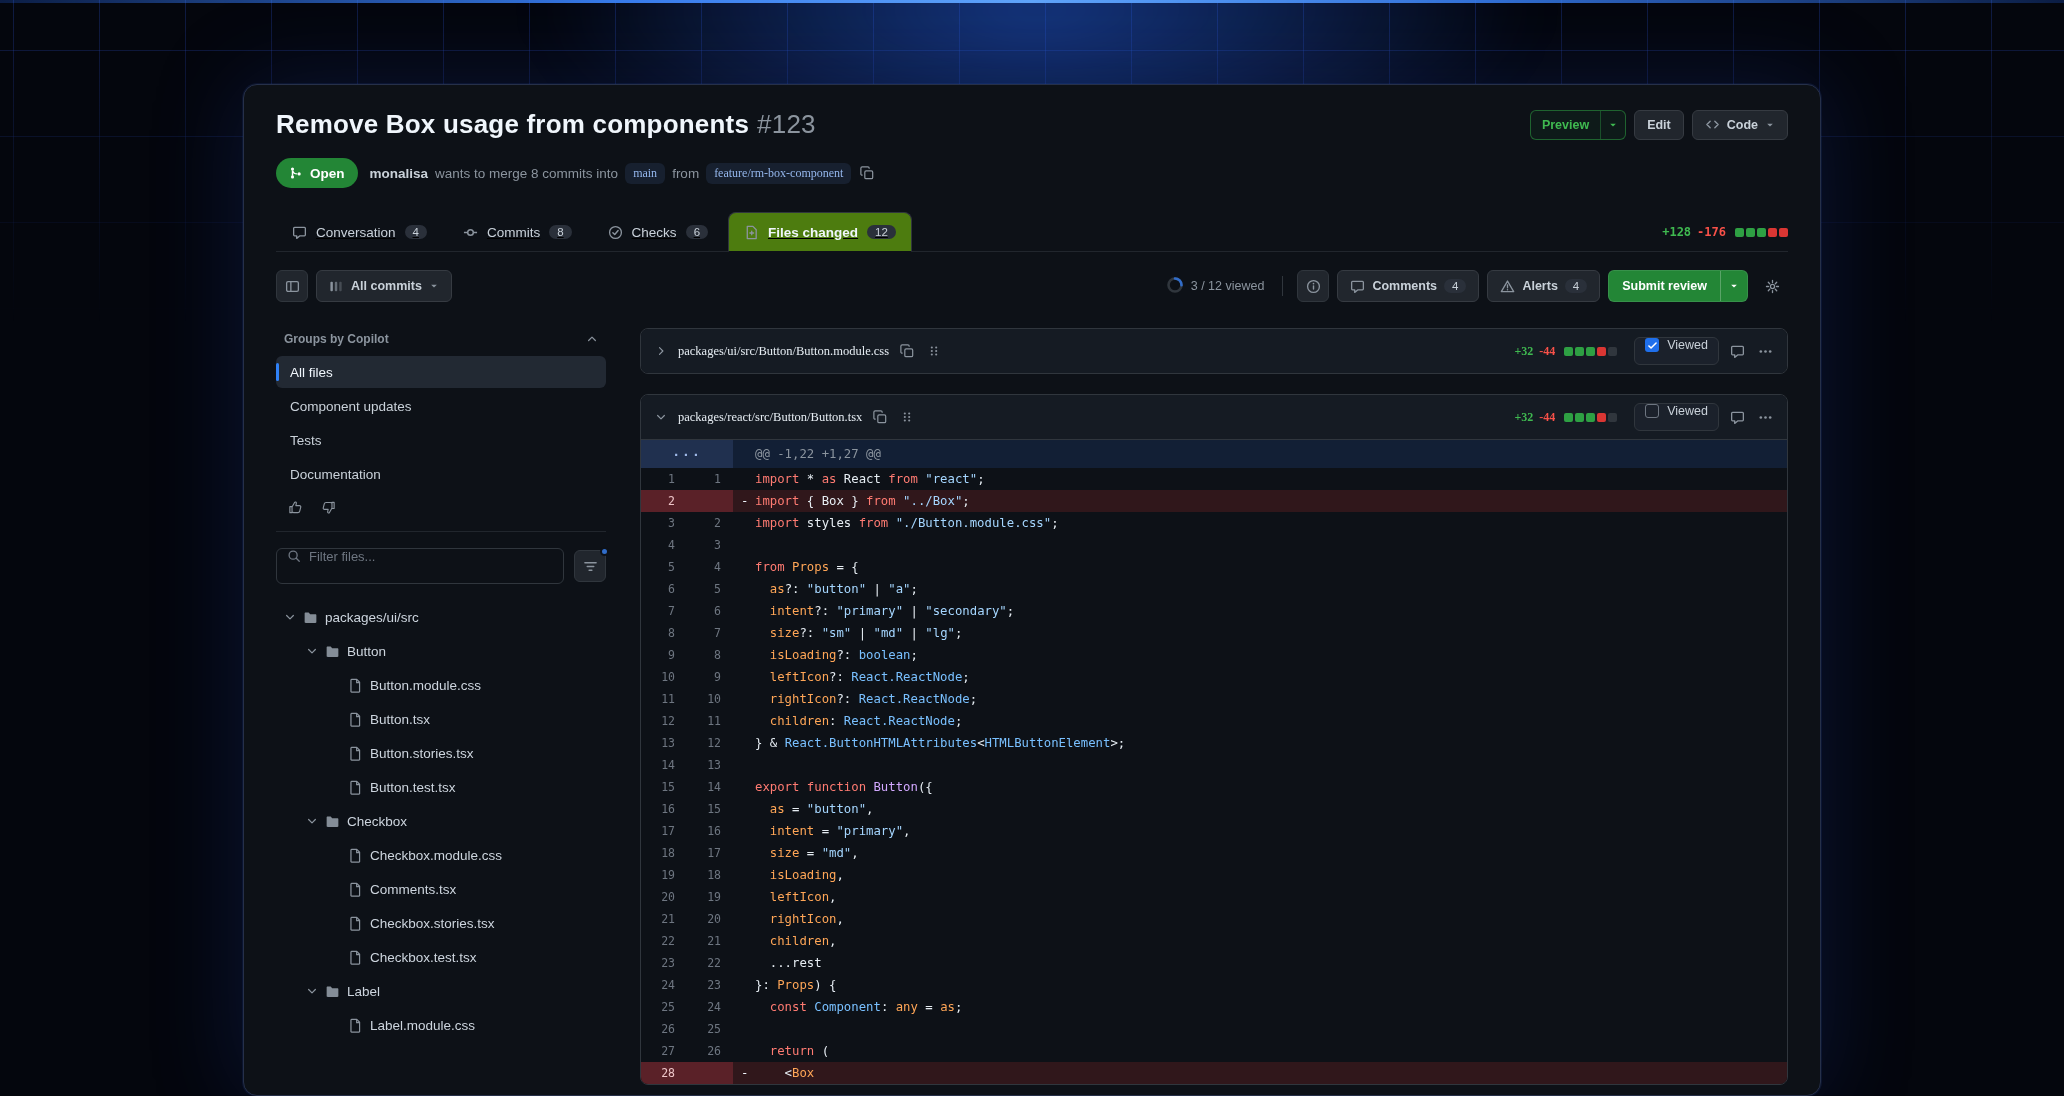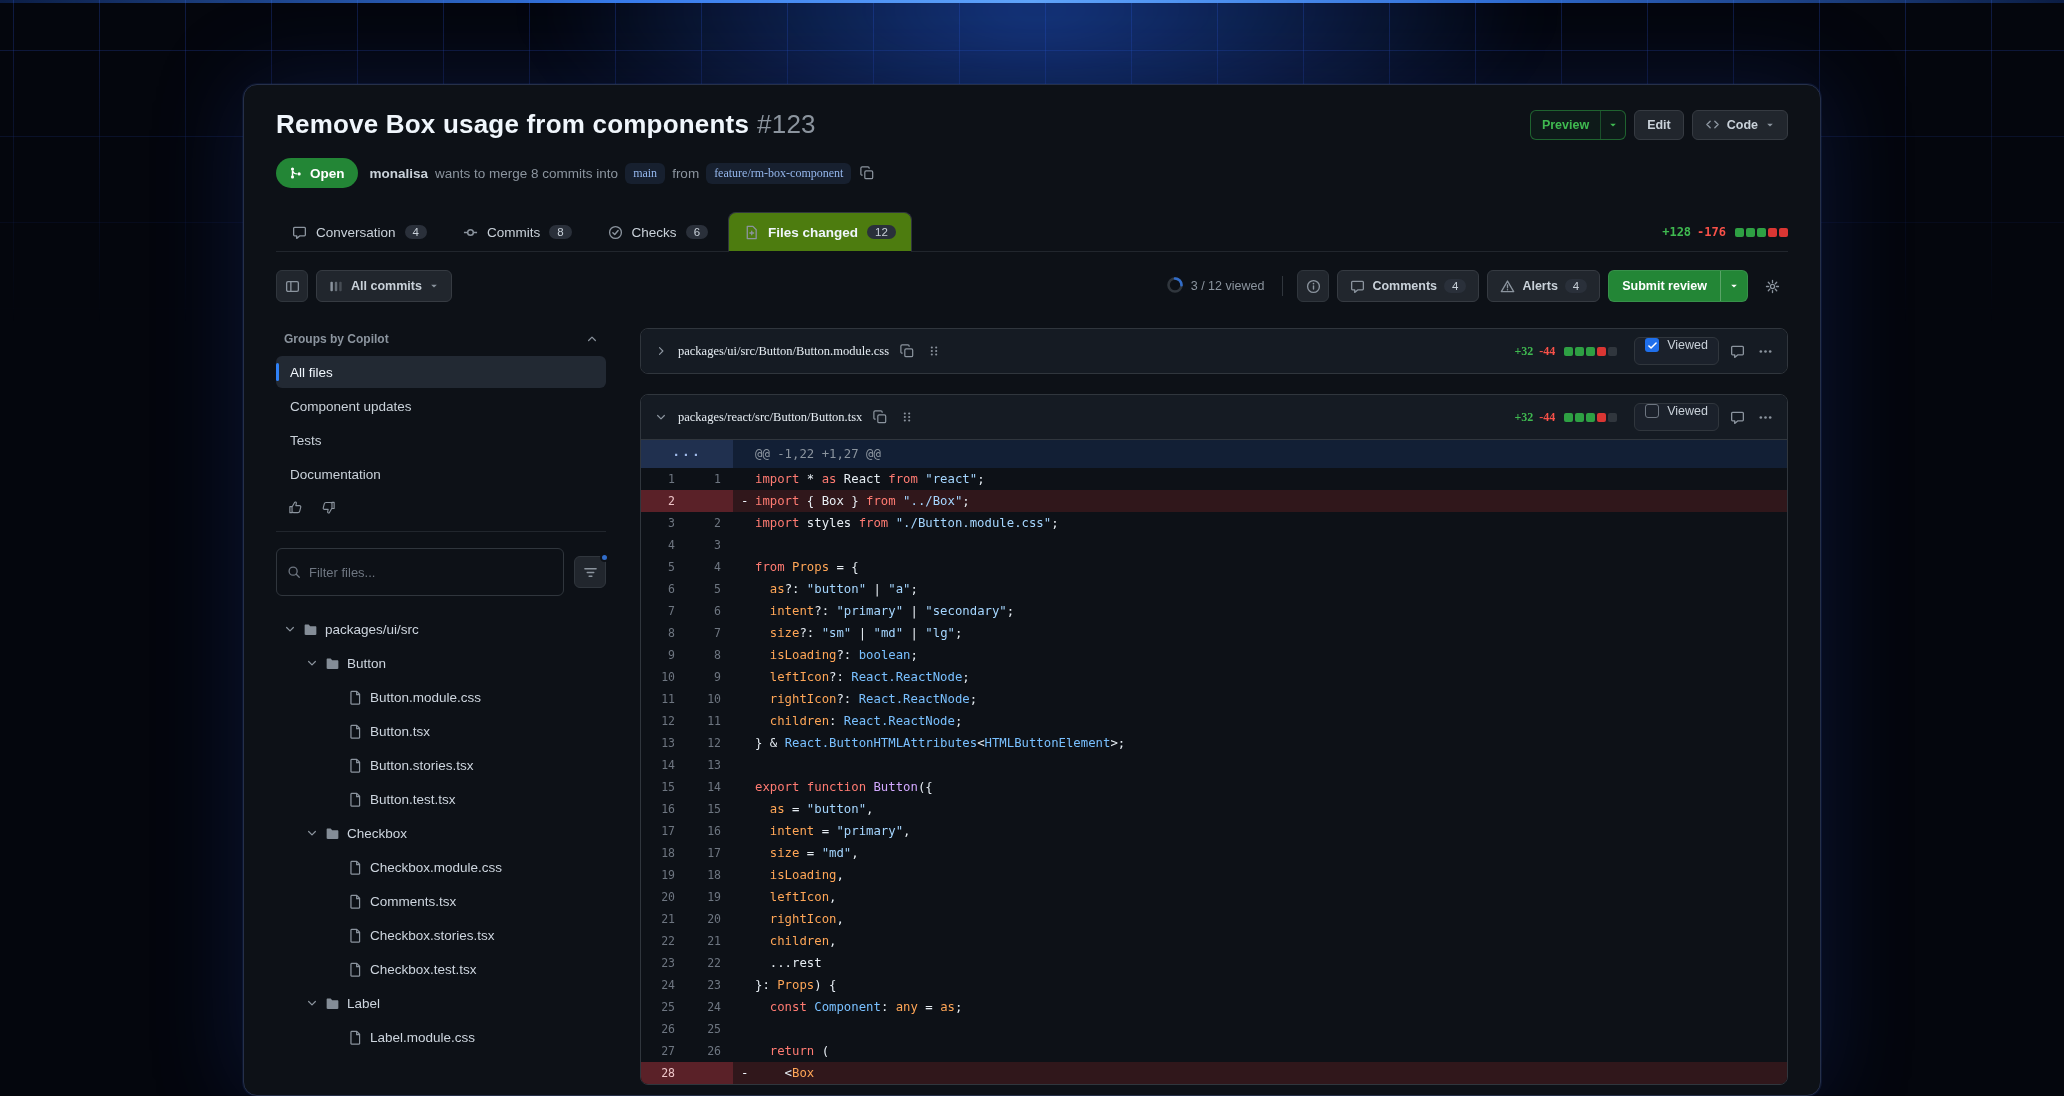--- a/index.html
+++ b/index.html
@@ -49,21 +49,21 @@
     border-radius:15px; background:#238636; color:#fff; font-size:13.5px; font-weight:600; }
   .merge-sentence { color:#8b949e; font-size:13.5px; display:flex; align-items:center; gap:7px; }
   .author { color:#c9d1d9; font-weight:700; }
   .branch-label { font-size:12px; color:#94b6ec; background:#17202f; padding:3px 8px;
     border-radius:6px; }
   .ghost-icon { background:none; border:none; color:#8b949e; display:inline-flex;
     align-items:center; padding:2px; cursor:pointer; }
 
   .tabs-row { display:flex; align-items:flex-end; justify-content:space-between;
     margin-top:24px; border-bottom:1px solid #21262d; }
-  .tabs { display:flex; gap:4px; }
+  .tabs { display:flex; gap:4px;text-decoration:underline; }
   .tab { display:flex; align-items:center; gap:9px; height:40px; padding:0 15px;
     color:#c9d1d9; font-size:13.5px; border:1px solid transparent;
     border-radius:8px 8px 0 0; margin-bottom:-1px; cursor:pointer; }
   .tab.active { background:#4d7c0f; border-color:#30363d; border-bottom-color:#0d1117;
     color:#f0f6fc; font-weight:600; }
   .tab .tab-ic { display:flex; color:#8b949e; }
   .count-pill { background:#2a303a; color:#c9d1d9; font-size:11.5px; padding:1px 8px;
     border-radius:10px; font-weight:500; }
   .diffstat { display:flex; align-items:center; gap:6px; padding-bottom:12px;
     font-family:"DejaVu Sans Mono","Liberation Mono",monospace; font-size:12px; font-weight:700; }
@@ -99,22 +99,22 @@
   .group-item { height:32px; display:flex; align-items:center; padding:0 14px;
     border-radius:6px; color:#c9d1d9; font-size:13.5px; position:relative; margin-top:2px;
     cursor:pointer; }
   .group-item.active { background:#222933; color:#f0f6fc; }
   .group-item.active::before { content:""; position:absolute; left:0; top:7px; bottom:7px;
     width:3px; border-radius:3px; background:#2f81f7; }
   .feedback { display:flex; gap:18px; padding:10px 12px 4px; color:#8b949e; }
   .feedback span { cursor:pointer; display:flex; }
   .sidebar-divider { height:1px; background:#21262d; margin:12px 0 16px; }
   .filter-row { display:flex; gap:10px; align-items:center; }
-  .filter-input { flex:1; height:48px; border:1px solid #30363d; border-radius:6px;
-    background:#0d1117; display:flex; align-items:center; gap:8px; padding:8px 10px;
+  .filter-input { flex:1; height:36px; border:1px solid #30363d; border-radius:6px;
+    background:#0d1117; display:flex; align-items:flex-start; gap:8px; padding:0 10px;
     color:#6e7681; }
   .filter-input input { background:transparent; border:none; outline:none; color:#c9d1d9;
     font-size:13px; width:100%; font-family:inherit; }
   .filter-input input::placeholder { color:#6e7681; }
   .filter-btn .dot { position:absolute; top:-4px; right:-4px; width:9px; height:9px;
     border-radius:50%; background:#316dca; border:2px solid #0d1117; }
   .tree { margin-top:16px; }
   .tree-row { height:34px; display:flex; align-items:center; gap:7px; color:#cdd5de;
     font-size:13.5px; border-radius:6px; cursor:pointer; }
   .t-chev { display:flex; color:#8b949e; }

